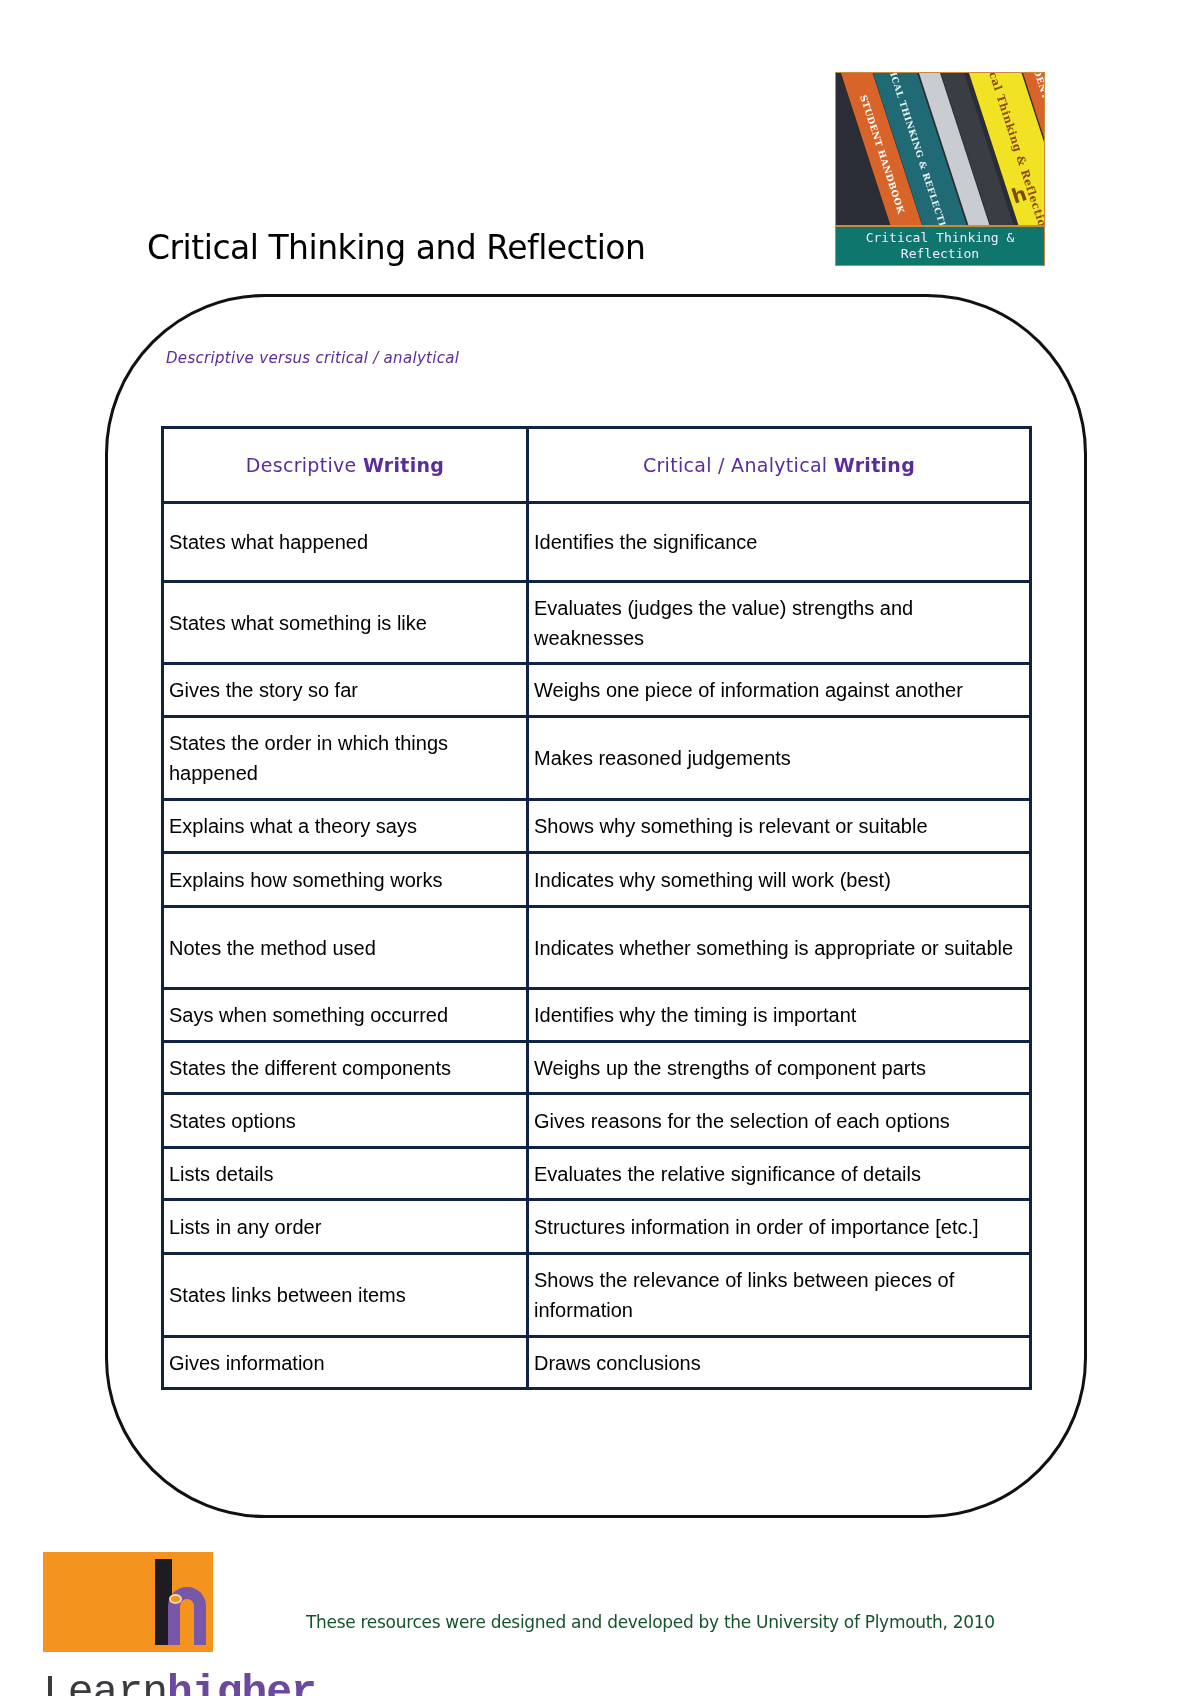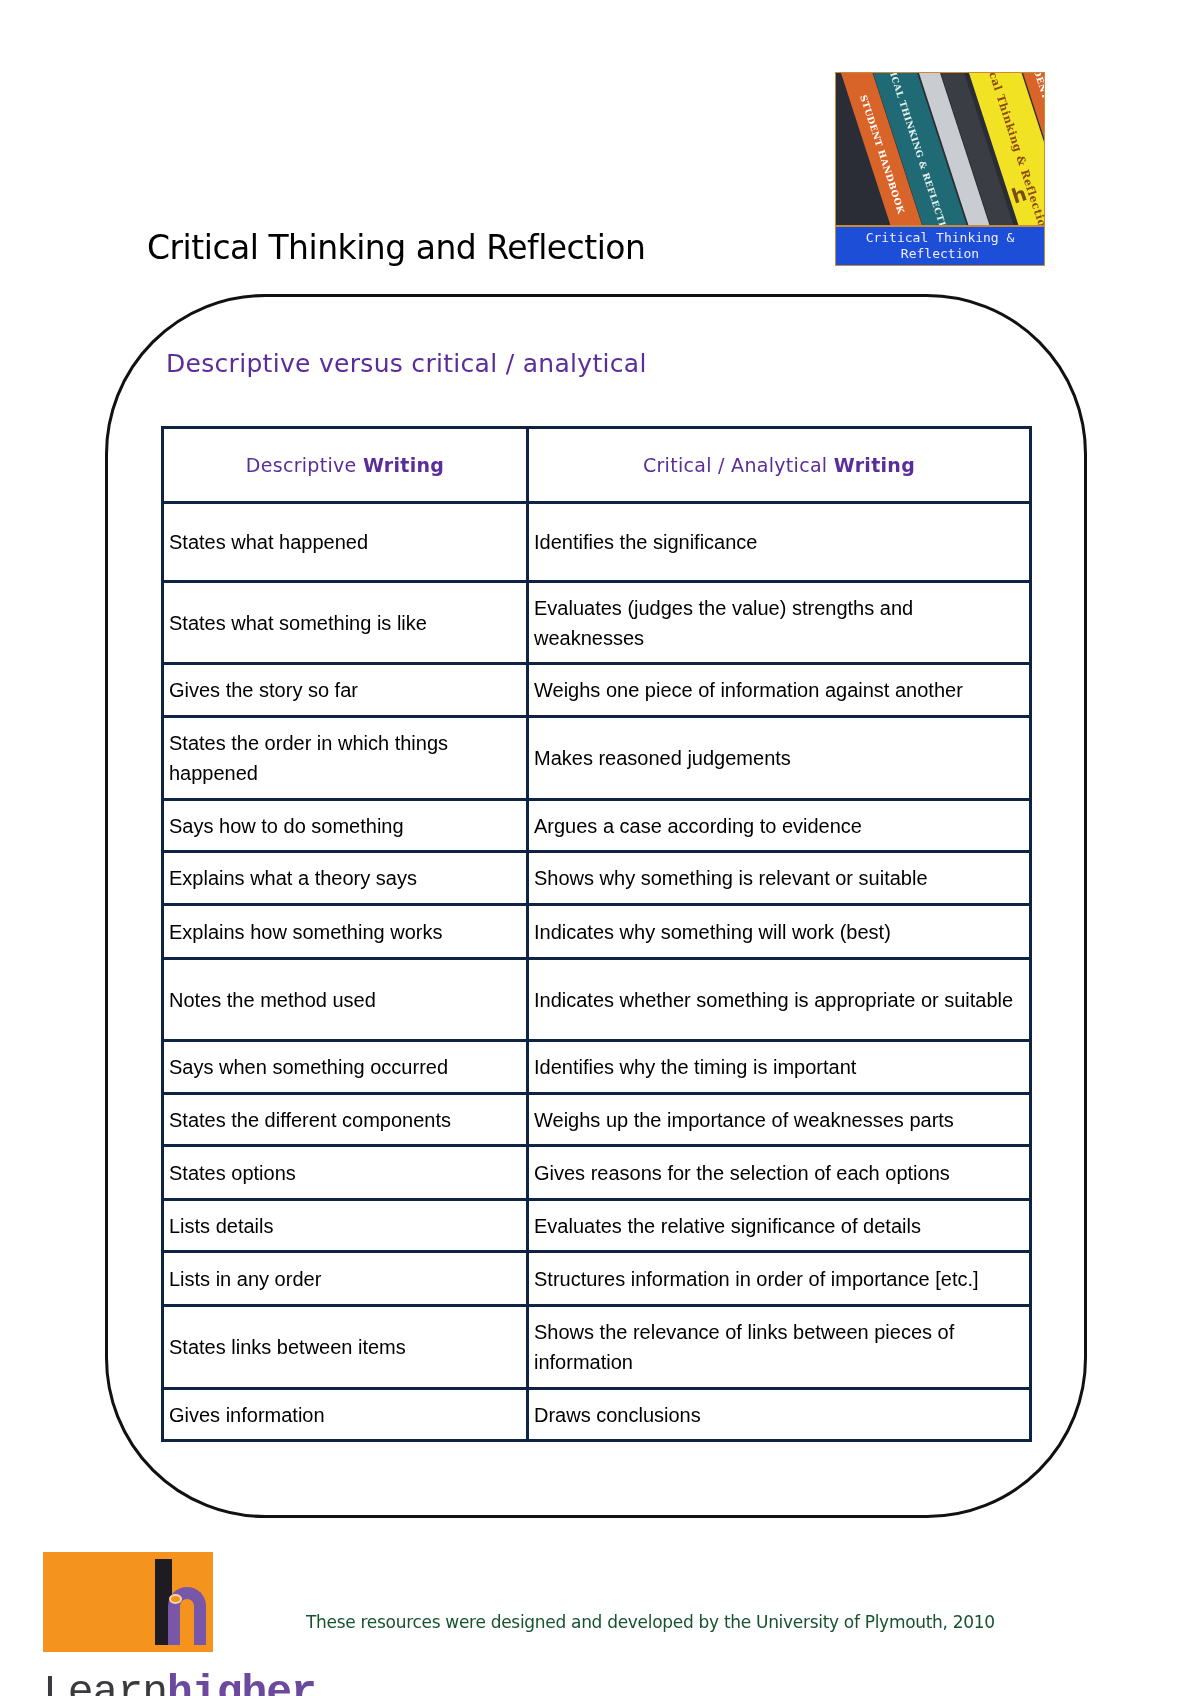--- a/index.html
+++ b/index.html
@@ -4,27 +4,27 @@
   <style>
     html, body { margin: 0; padding: 0; background: #ffffff; }
     body { width: 1200px; height: 1696px; position: relative; overflow: hidden; font-family: "Liberation Sans", sans-serif; color: #000; }
 
     .page-title { position: absolute; left: 147px; top: 228px; font-family: "DejaVu Sans", sans-serif; font-size: 33px; letter-spacing: -0.5px; color: #000; margin: 0; font-weight: normal; }
 
     .cover { position: absolute; left: 835px; top: 72px; width: 208px; height: 192px; overflow: hidden; background: #2b2e36; border: 1px solid #c98a3a; }
     .cover .spines { position: absolute; left: 0; top: 0; width: 208px; height: 152px; overflow: hidden; background: #2a2d35; }
     .spine { position: absolute; top: -40px; height: 260px; transform: rotate(-18deg); transform-origin: top left; }
     .spine-text { position: absolute; writing-mode: vertical-rl; font-family: "DejaVu Serif", serif; font-weight: bold; font-size: 9px; letter-spacing: 0.5px; white-space: nowrap; }
-    .cover .band { position: absolute; left: 0; bottom: 0; width: 208px; height: 40px; background: #1d4ed8; border-top: 2px solid #c98a3a; color: #f2ecff; text-align: center; font-family: "DejaVu Sans Mono", monospace; font-size: 13px; line-height: 16px; padding-top: 3px; box-sizing: border-box; }
+    .cover .band { position: absolute; left: 0; bottom: 0; width: 208px; height: 40px; background: #0f766e; border-top: 2px solid #c98a3a; color: #f2ecff; text-align: center; font-family: "DejaVu Sans Mono", monospace; font-size: 13px; line-height: 16px; padding-top: 3px; box-sizing: border-box; }
     .cover .logo-h { position: absolute; right: 18px; top: 110px; font-family: "DejaVu Sans", sans-serif; font-weight: bold; font-size: 20px; color: #7a4a10; transform: rotate(-18deg); }
 
     .frame { position: absolute; left: 105px; top: 294px; width: 982px; height: 1224px; border: 3px solid #111; border-radius: 160px; box-sizing: border-box; }
 
     .intro { position: absolute; left: 166px; top: 349px; }
-    .intro-heading { font-family: "DejaVu Sans", sans-serif; font-size: 25px; color: #5a2d9a; letter-spacing: 0.3px; margin: 0; font-weight: normal; }
+    .intro-heading { font-family: "DejaVu Sans", sans-serif; font-size: 15px; color: #5a2d9a; letter-spacing: 0.3px; margin: 0; font-weight: normal; font-style: italic; }
     .intro-sub { font-family: "Liberation Sans", sans-serif; font-size: 20px; color: #000; margin: 1px 0 0 0; }
 
     table.compare { position: absolute; left: 161px; top: 426px; width: 871px; border-collapse: collapse; }
     table.compare th, table.compare td { border: 3px solid #0f2444; padding: 0 5px; vertical-align: middle; }
     table.compare th { height: 72px; font-family: "DejaVu Sans", sans-serif; font-weight: normal; font-size: 19px; color: #5a2d9a; text-align: center; letter-spacing: 0.3px; }
     table.compare th b { font-weight: bold; }
     table.compare td { font-family: "Liberation Sans", sans-serif; font-size: 20px; line-height: 30px; color: #000; text-align: left; }
     table.compare td.c1 { width: 352px; }
 
     .footer-logo { position: absolute; left: 43px; top: 1552px; width: 170px; }
@@ -90,43 +90,39 @@
         <td>Evaluates (judges the value) strengths and weaknesses</td>
       </tr>
       <tr style="height: 53px;">
         <td class="c1">Gives the story so far</td>
         <td>Weighs one piece of information against another</td>
       </tr>
       <tr style="height: 83px;">
         <td class="c1">States the order in which things happened</td>
         <td>Makes reasoned judgements</td>
       </tr>
-      <tr style="height: 52px;">
-        <td class="c1">Says how to do something</td>
-        <td>Argues a case according to evidence</td>
-      </tr>
       <tr style="height: 53px;">
         <td class="c1">Explains what a theory says</td>
         <td>Shows why something is relevant or suitable</td>
       </tr>
       <tr style="height: 54px;">
         <td class="c1">Explains how something works</td>
         <td>Indicates why something will work (best)</td>
       </tr>
       <tr style="height: 82px;">
         <td class="c1">Notes the method used</td>
         <td>Indicates whether something is appropriate or suitable</td>
       </tr>
       <tr style="height: 53px;">
         <td class="c1">Says when something occurred</td>
         <td>Identifies why the timing is important</td>
       </tr>
       <tr style="height: 52px; padding-left: 34px;">
         <td class="c1">States the different components</td>
-        <td>Weighs up the importance of weaknesses parts</td>
+        <td>Weighs up the strengths of component parts</td>
       </tr>
       <tr style="height: 54px;">
         <td class="c1">States options</td>
         <td>Gives reasons for the selection of each options</td>
       </tr>
       <tr style="height: 52px;">
         <td class="c1">Lists details</td>
         <td>Evaluates the relative significance of details</td>
       </tr>
       <tr style="height: 54px;">

